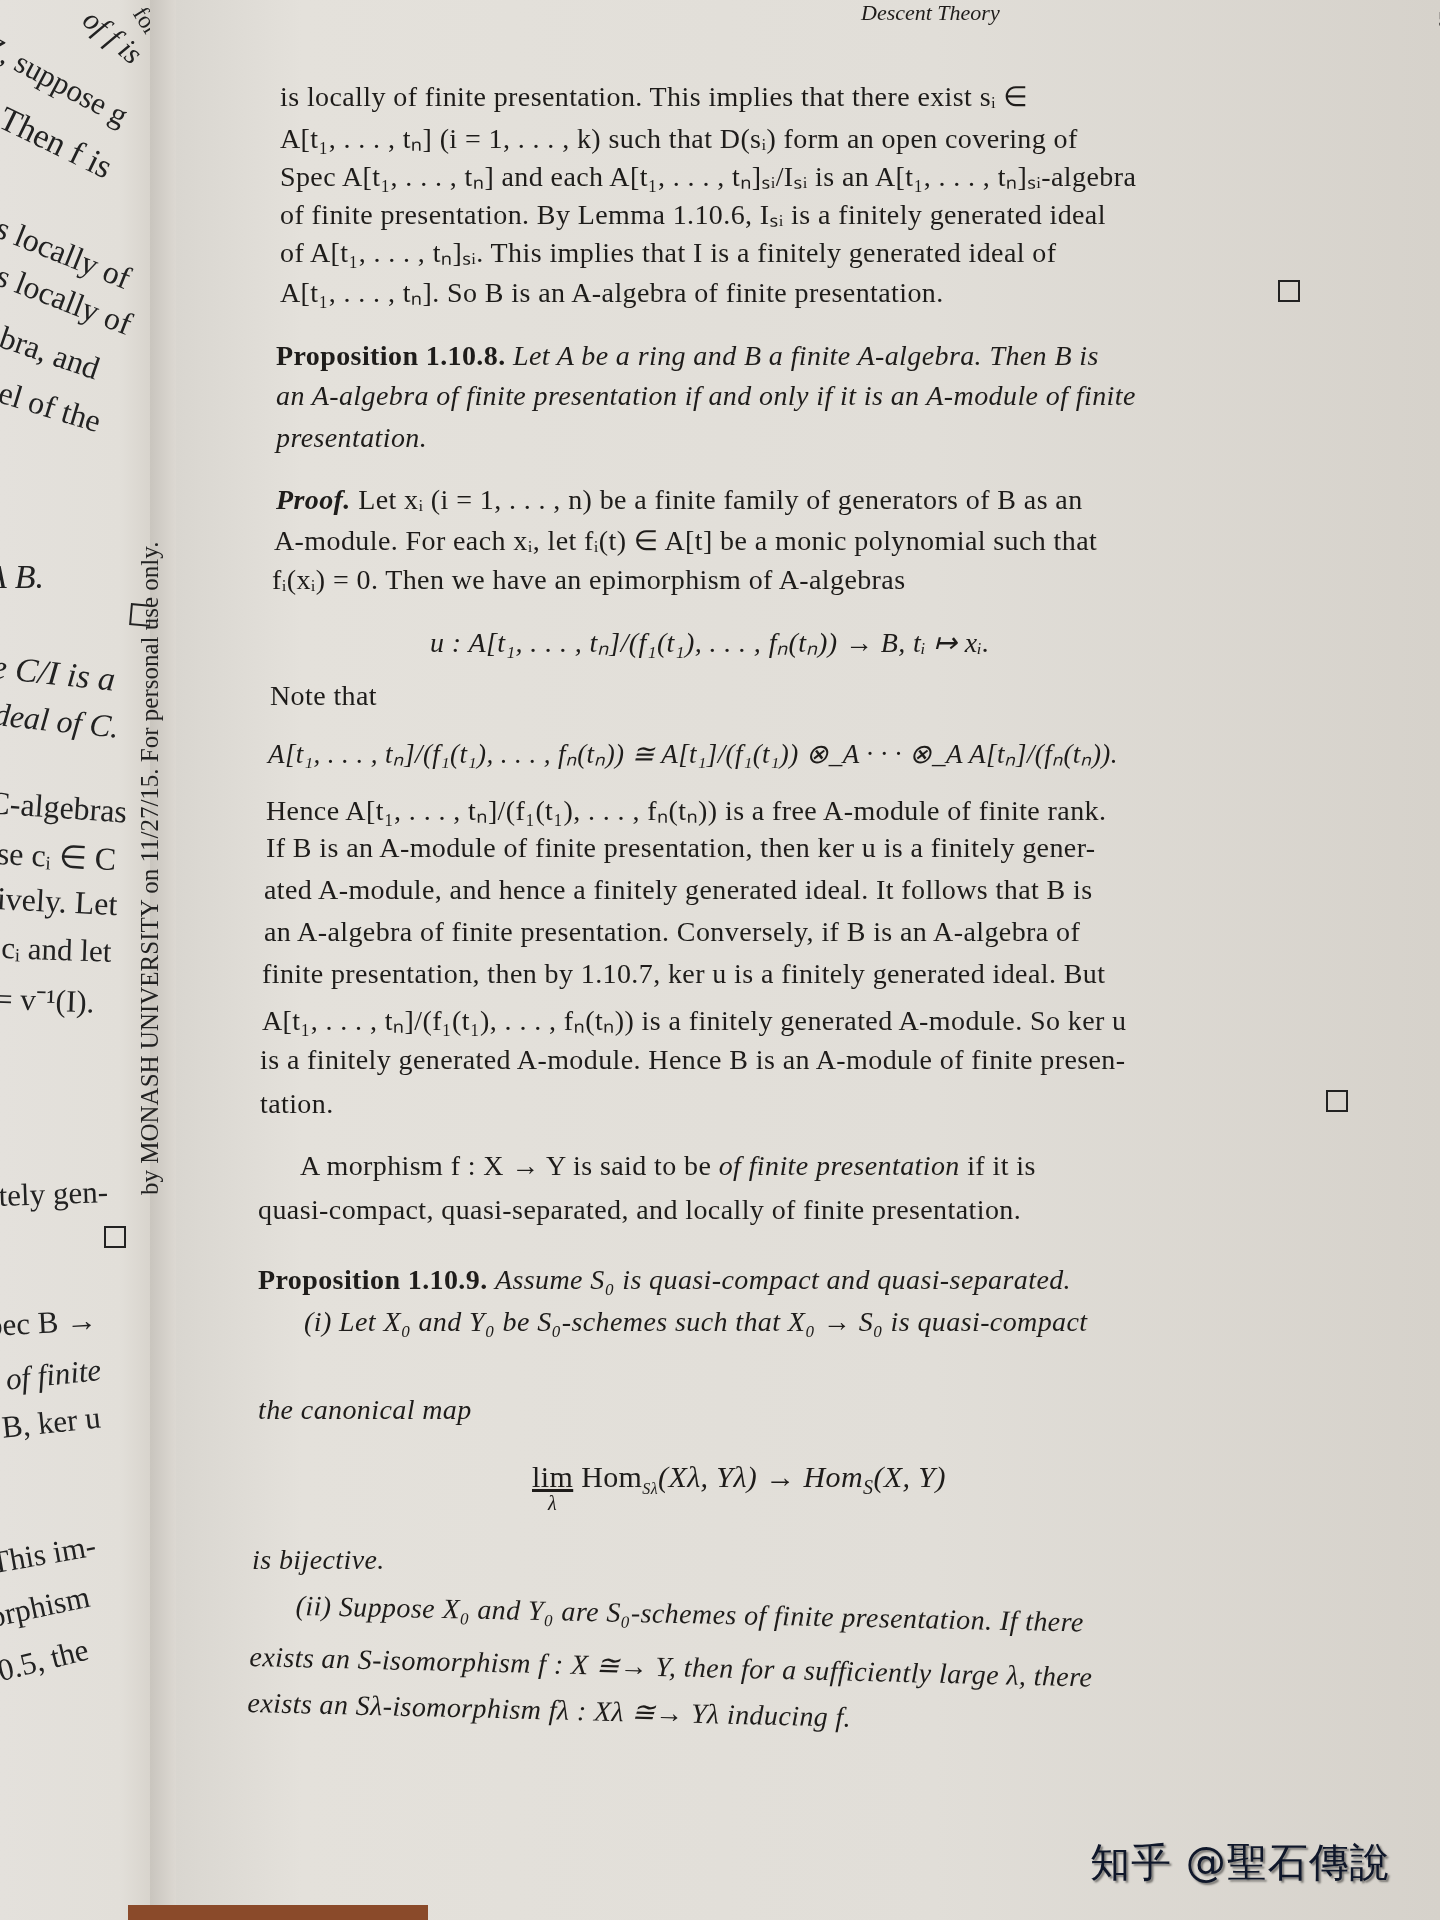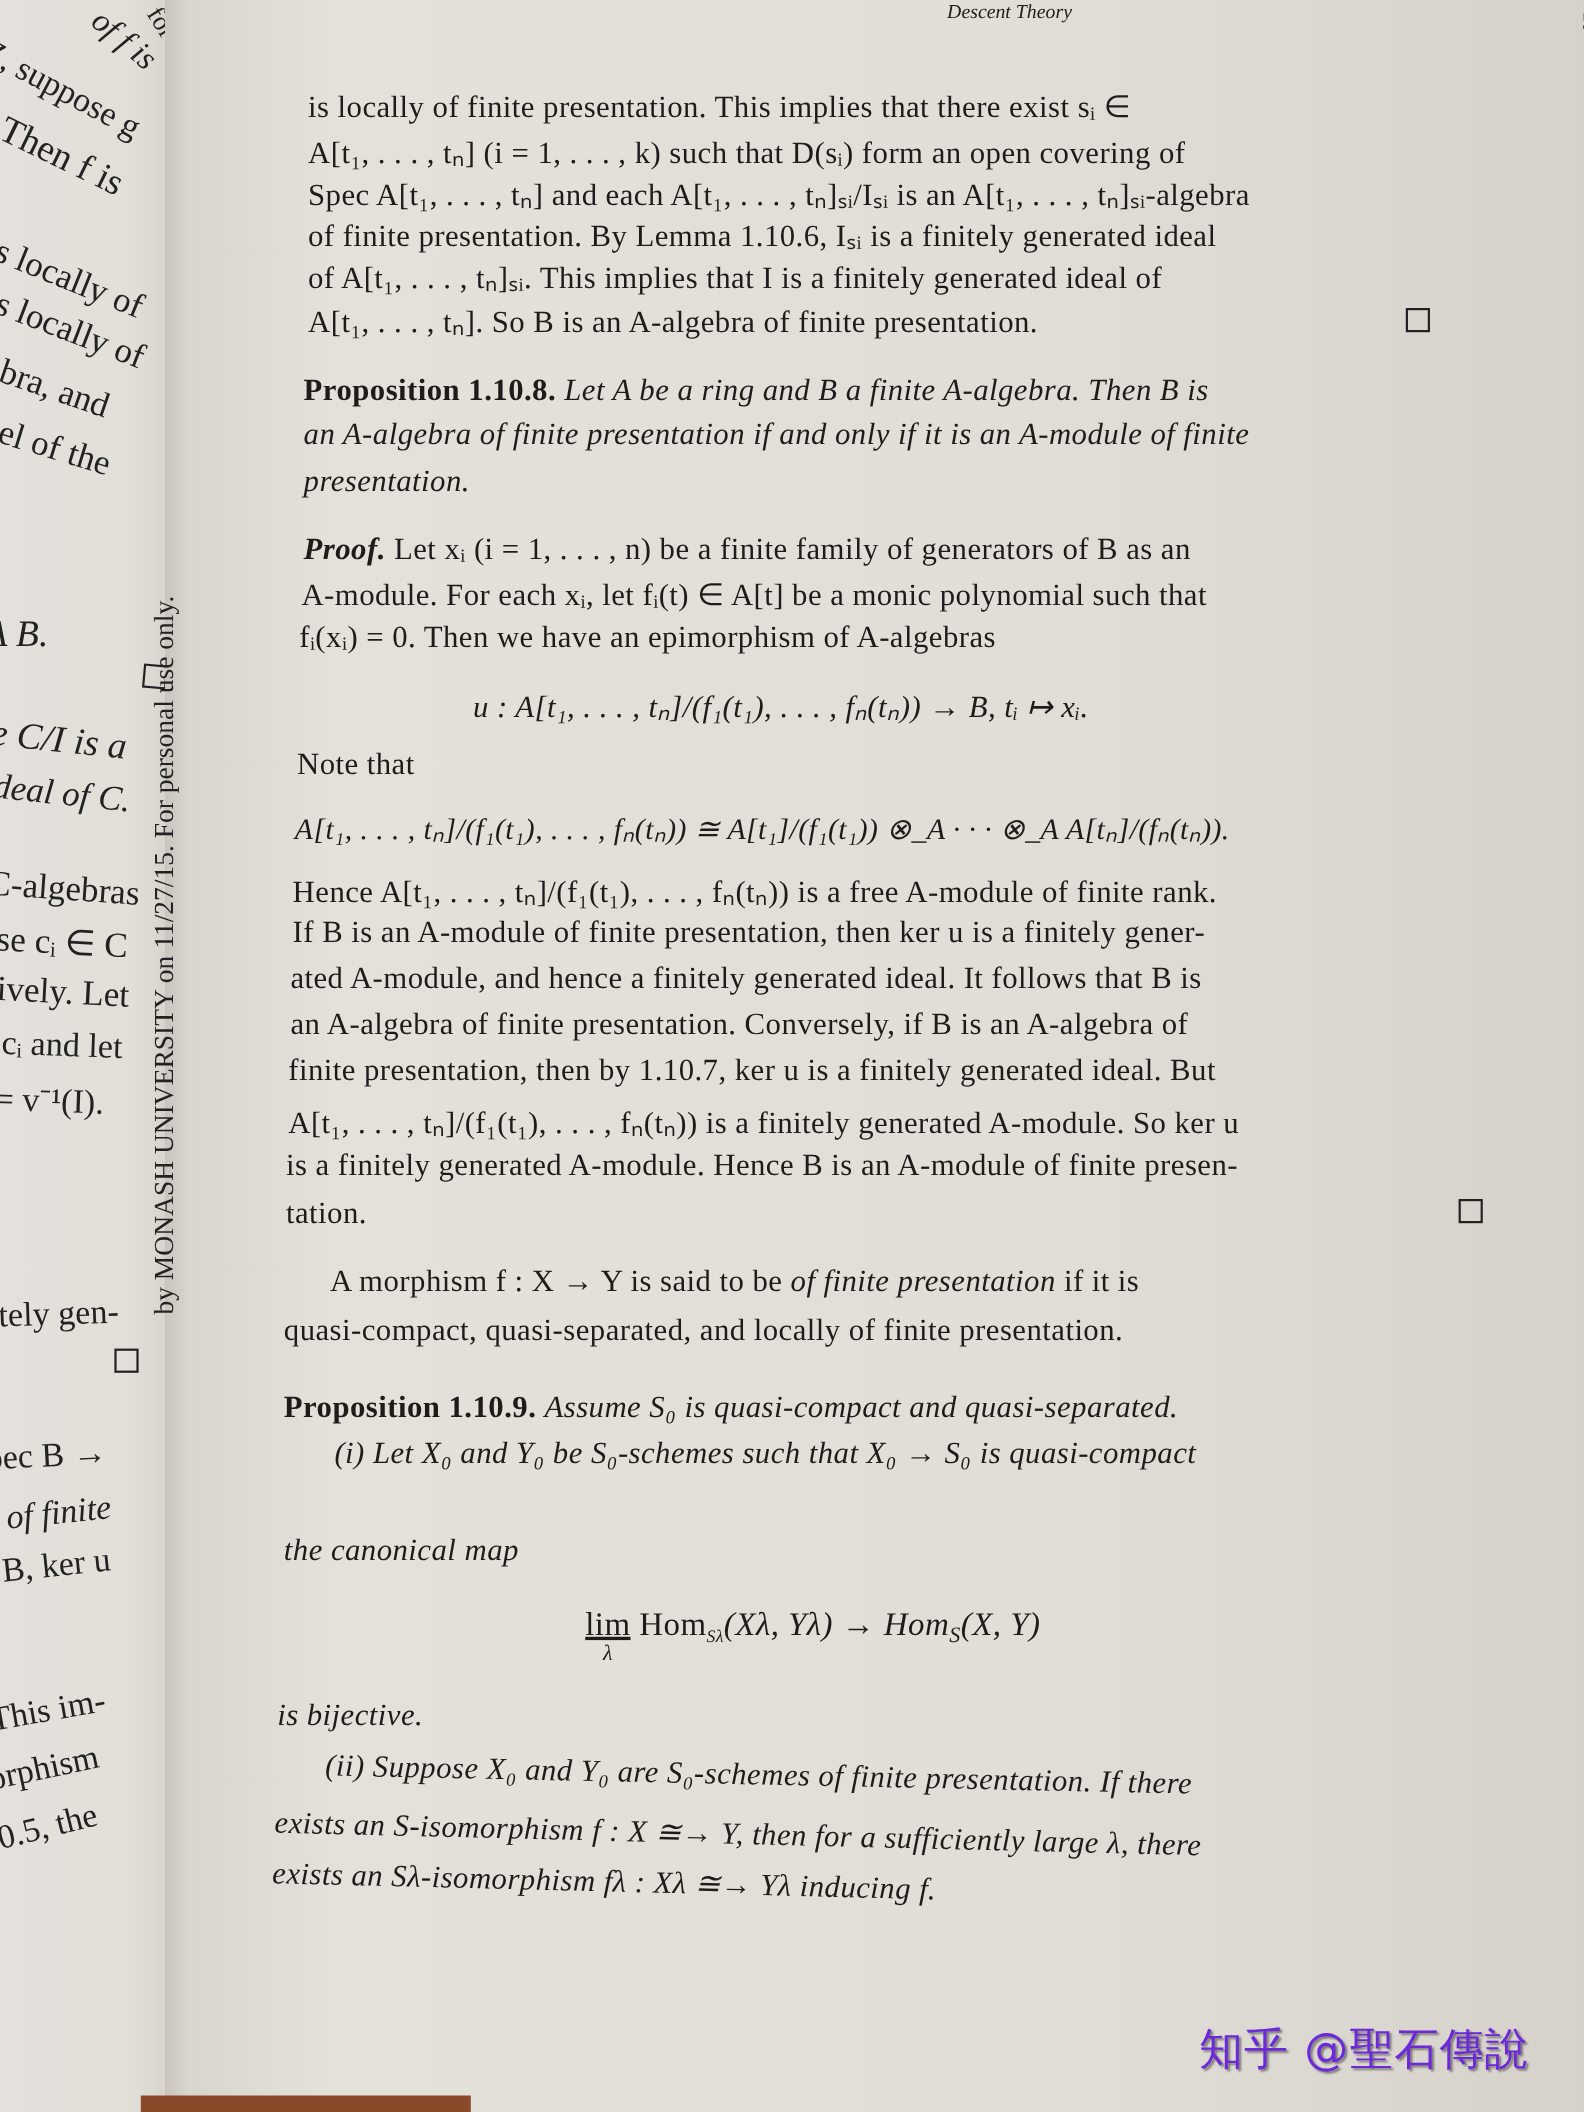--- a/index.html
+++ b/index.html
@@ -25,21 +25,21 @@
   .watermark-side {
     position:absolute; left:136px; top:1195px; transform-origin:0 0;
     transform:rotate(-90deg); white-space:nowrap; font-size:25px;
     font-family:"Liberation Serif", serif; color:#222;
   }
   .right-page {
     position:absolute; left:176px; top:0; width:1264px; height:1920px;
     background:linear-gradient(90deg,#d9d6d0 0%,#e4e1db 10%,#e1ded8 60%,#d6d2cb 100%);
   }
   .running-head {
-    position:absolute; left:685px; top:0; font-style:italic; font-size:18px;
+    position:absolute; left:685px; top:0; font-style:italic; font-size:22px;
     font-family:"Liberation Serif", serif;
   }
   .page-number {
     position:absolute; left:1262px; top:6px; font-size:22px;
     font-family:"Liberation Serif", serif;
   }
   .line {
     position:absolute; white-space:nowrap; font-size:28px;
     font-family:"Liberation Serif", serif; letter-spacing:0.4px;
   }
@@ -47,21 +47,21 @@
   .bold { font-weight:bold; }
   .qed {
     position:absolute; width:18px; height:18px; border:2px solid #222;
   }
   .bottom-strip {
     position:absolute; left:128px; top:1905px; width:300px; height:15px;
     background:#8a4a2a;
   }
   .zhihu-watermark {
     position:absolute; left:1090px; top:1835px; font-size:40px;
-    font-family:"DejaVu Sans", sans-serif; color:#6d28d9;
+    font-family:"DejaVu Sans", sans-serif; color:#0f172a;
     text-shadow:2px 2px 2px rgba(0,0,0,0.45);
     letter-spacing:1px;
   }
 </style>
 </head>
 <body>
 
 <div class="left-page">
   <div class="left-line" style="left:150px;top:2px;transform:rotate(58deg);transform-origin:0 0;font-size:24px;">for</div>
   <div class="left-line" style="left:98px;top:2px;transform:rotate(40deg);transform-origin:0 0;font-size:30px;font-style:italic;">of f is</div>

